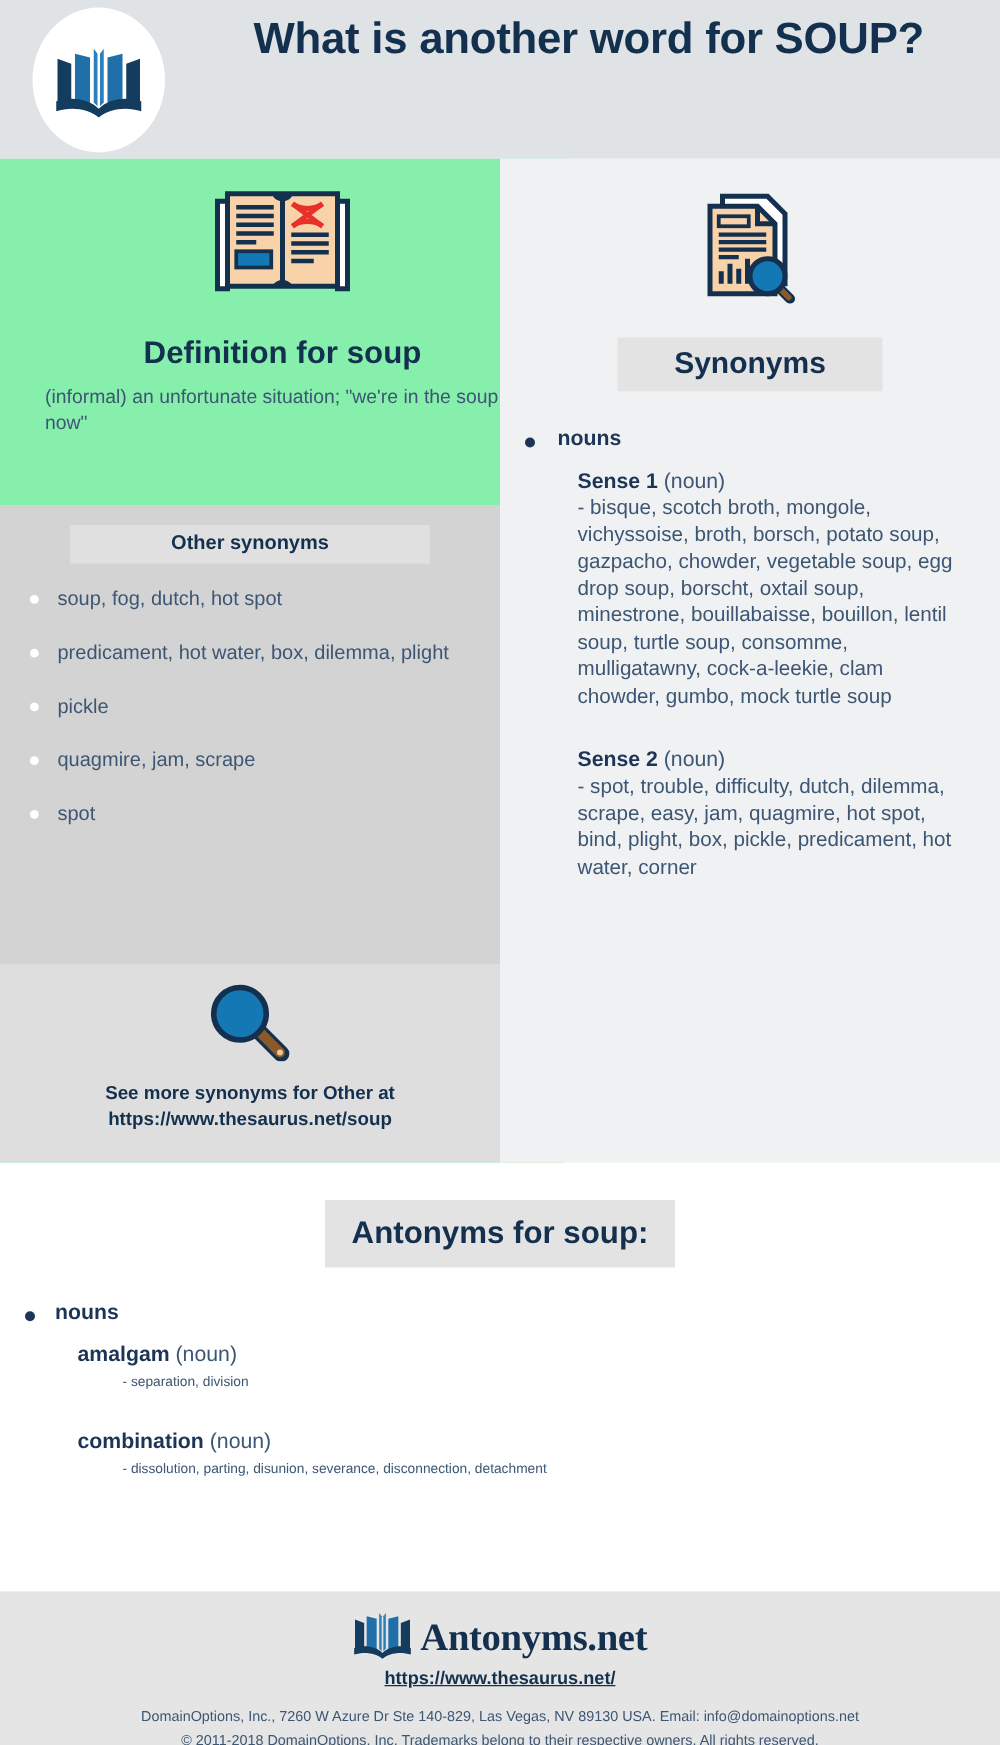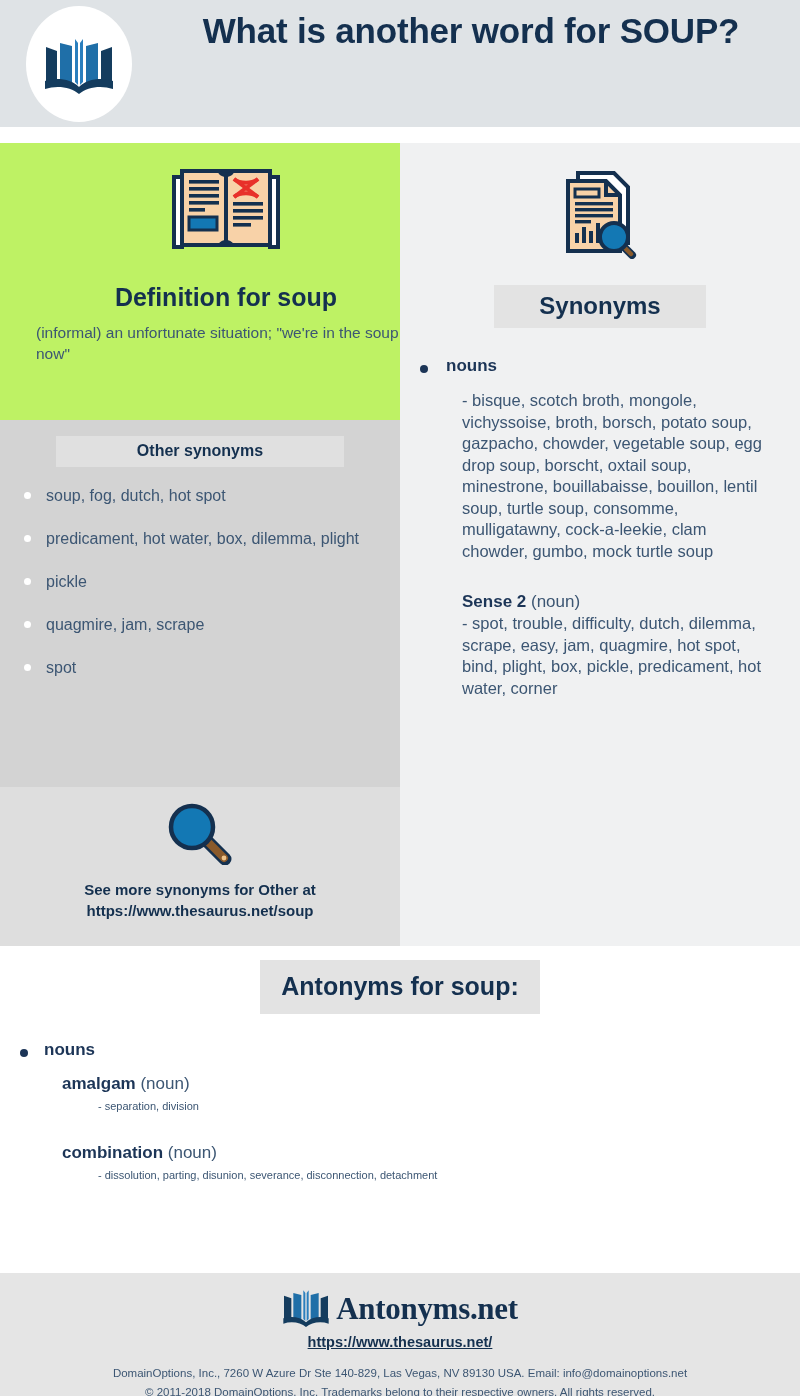--- a/index.html
+++ b/index.html
@@ -55,29 +55,29 @@
   }
 
   
   .columns {
     position: relative;
     height: 803px;
   }
   .col-left {
     position: absolute;
     left: 0;
-    top: 16px;
+    top: 0;
     width: 452px;
     height: 803px;
-    background: #bef264;
+    background: #86efac;
   }
   .col-right {
     position: absolute;
     left: 400px;
-    top: 16px;
+    top: 0;
     width: 400px;
     height: 803px;
     background: #f0f1f2;
   }
 
   
   .def-icon-wrap {
     padding-top: 20px;
     text-align: center;
   }
@@ -426,20 +426,24 @@
       </div>
 
       <div class="syn-head">Synonyms</div>
 
       <div class="pos-row">
         <span class="dot"></span>
         <span class="pos-label">nouns</span>
       </div>
 
       <div class="sense">
+        <div class="sense-title">
+          <b>Sense 1</b>
+          <span>(noun)</span>
+        </div>
         <div class="sense-words">-  bisque, scotch broth, mongole, vichyssoise, broth, borsch, potato soup, gazpacho, chowder, vegetable soup, egg drop soup, borscht, oxtail soup, minestrone, bouillabaisse, bouillon, lentil soup, turtle soup, consomme, mulligatawny, cock-a-leekie, clam chowder, gumbo, mock turtle soup</div>
       </div>
 
       <div class="sense second">
         <div class="sense-title">
           <b>Sense 2</b>
           <span>(noun)</span>
         </div>
         <div class="sense-words">-  spot, trouble, difficulty, dutch, dilemma, scrape, easy, jam, quagmire, hot spot, bind, plight, box, pickle, predicament, hot water, corner</div>
       </div>

